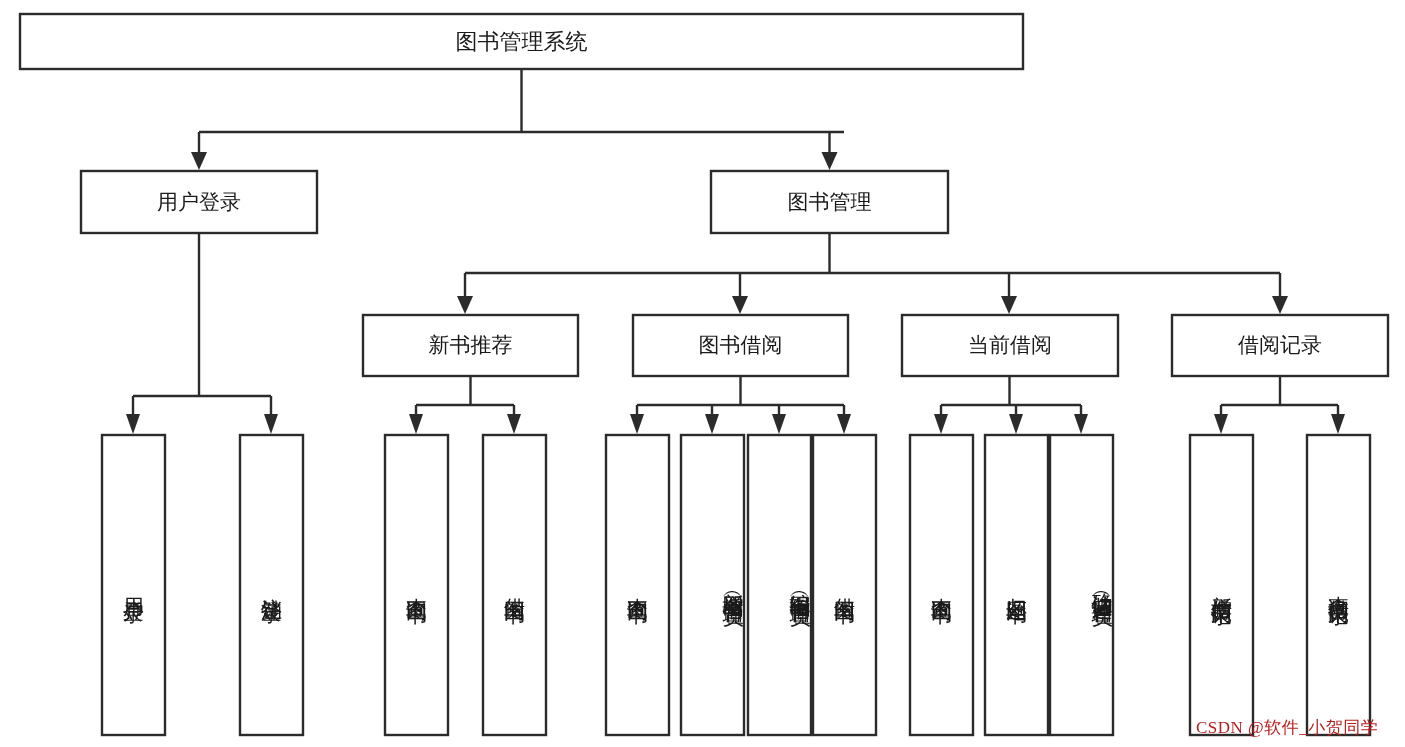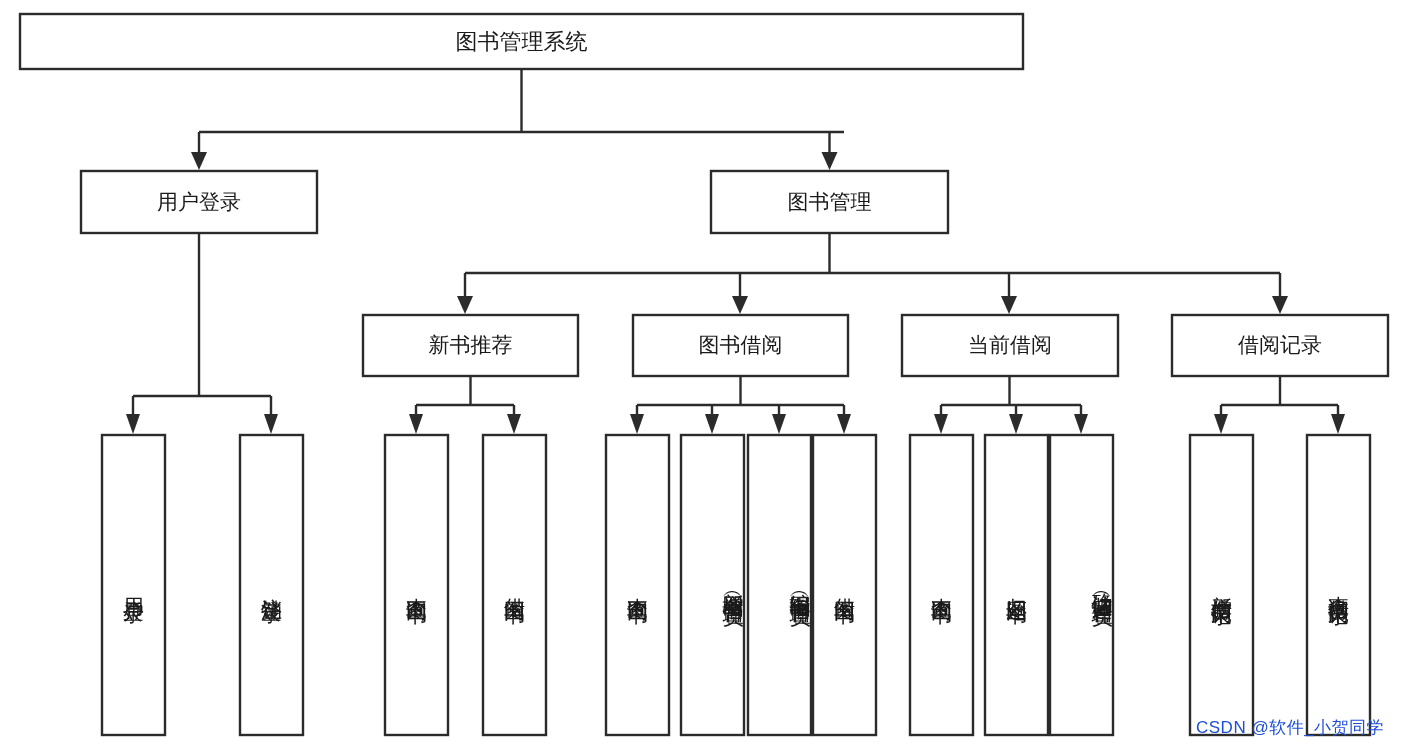--- a/index.html
+++ b/index.html
@@ -62,23 +62,23 @@
     font-size: 21px;
     line-height: 1.05;
     color: #1a1a1a;
     letter-spacing: 2px;
     white-space: nowrap;
     pointer-events: none;
     text-align: center;
   }
   .watermark {
     position: absolute;
-    font-family: Liberation Sans, sans-serif;
+    font-family: Liberation Serif, serif;
     font-size: 17px;
-    color: #1d4ed8;
+    color: #b91c1c;
     white-space: nowrap;
     letter-spacing: 0.5px;
   }
 </style>
 </head>
 <body>
 
 <div id="diagram-root">
 
   <svg class="diagram-canvas" viewBox="0 0 1405 747">

